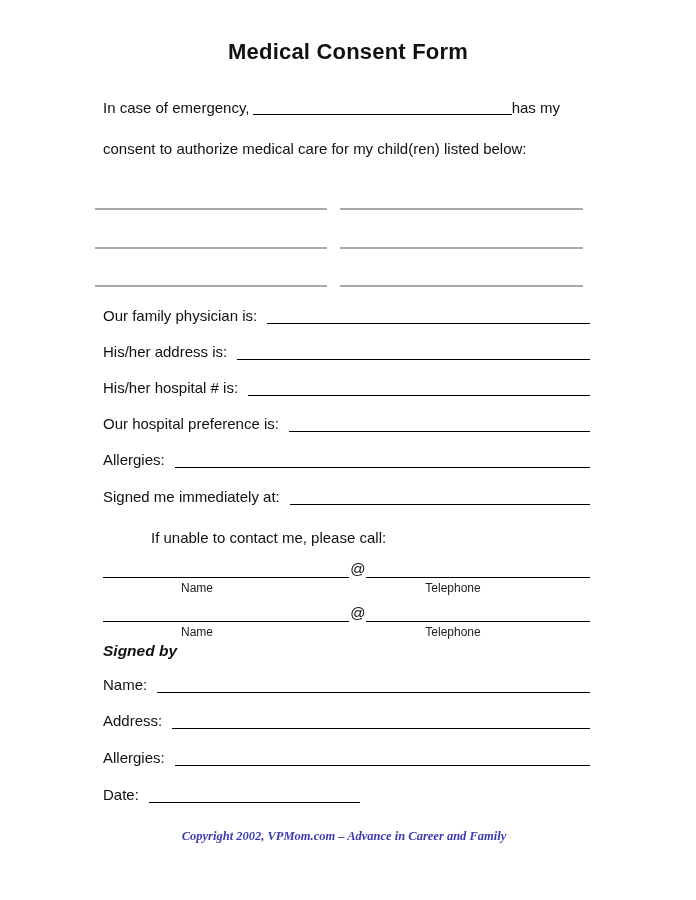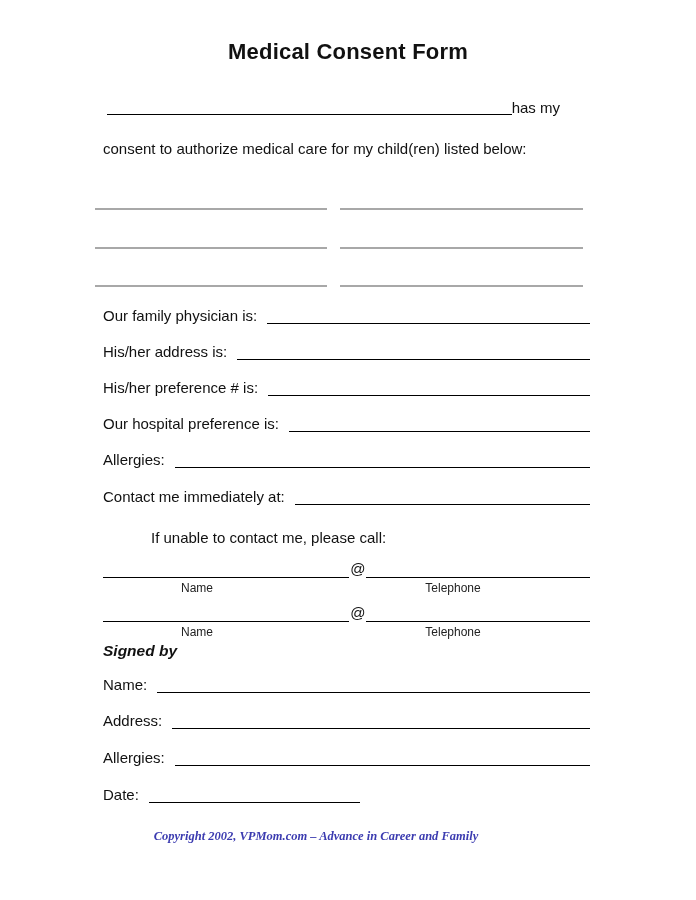--- a/index.html
+++ b/index.html
@@ -66,30 +66,32 @@
     font-size:15.5px;font-weight:bold;font-style:italic;
     line-height:20px;
   }
   .footer{
     top:828px;left:0;width:632px;
     text-align:center;
     font-family:"Liberation Serif", serif;
     font-style:italic;font-weight:bold;
     font-size:12.5px;line-height:16px;
     color:#3b3bb0;
+    padding-left:28px;
   }
 </style>
 </head>
 <body>
 
 <div class="page">
 
   <div class="abs title">Medical Consent Form</div>
 
   <div class="abs intro1">
+    <span>In case of emergency,</span>
     <span class="blank"></span>
     <span>has my</span>
   </div>
   <div class="abs intro2 body-text">consent to authorize medical care for my child(ren) listed below:</div>
 
   <div class="abs child-row" style="top:208px">
     <span class="seg-l"></span>
       <span class="seg-gap"></span>
       <span class="seg-r"></span>
   </div>
@@ -106,33 +108,33 @@
 
   <div class="abs field-row" style="top:305px">
     <span class="label">Our family physician is:</span>
     <span class="blank"></span>
   </div>
   <div class="abs field-row" style="top:341px">
     <span class="label">His/her address is:</span>
     <span class="blank"></span>
   </div>
   <div class="abs field-row" style="top:377px">
-    <span class="label">His/her preference # is:</span>
+    <span class="label">His/her hospital # is:</span>
     <span class="blank"></span>
   </div>
   <div class="abs field-row" style="top:413px">
     <span class="label">Our hospital preference is:</span>
     <span class="blank"></span>
   </div>
   <div class="abs field-row" style="top:449px">
     <span class="label">Allergies:</span>
     <span class="blank"></span>
   </div>
   <div class="abs field-row" style="top:486px">
-    <span class="label">Contact me immediately at:</span>
+    <span class="label">Signed me immediately at:</span>
     <span class="blank"></span>
   </div>
 
   <div class="abs body-text" style="top:528px;left:103px;margin-left:48px;">If unable to contact me, please call:</div>
 
   <div class="abs at-row" style="top:560px">
     <span class="blank-l"></span>
     <span class="at">@</span>
     <span class="blank-r"></span>
   </div>

